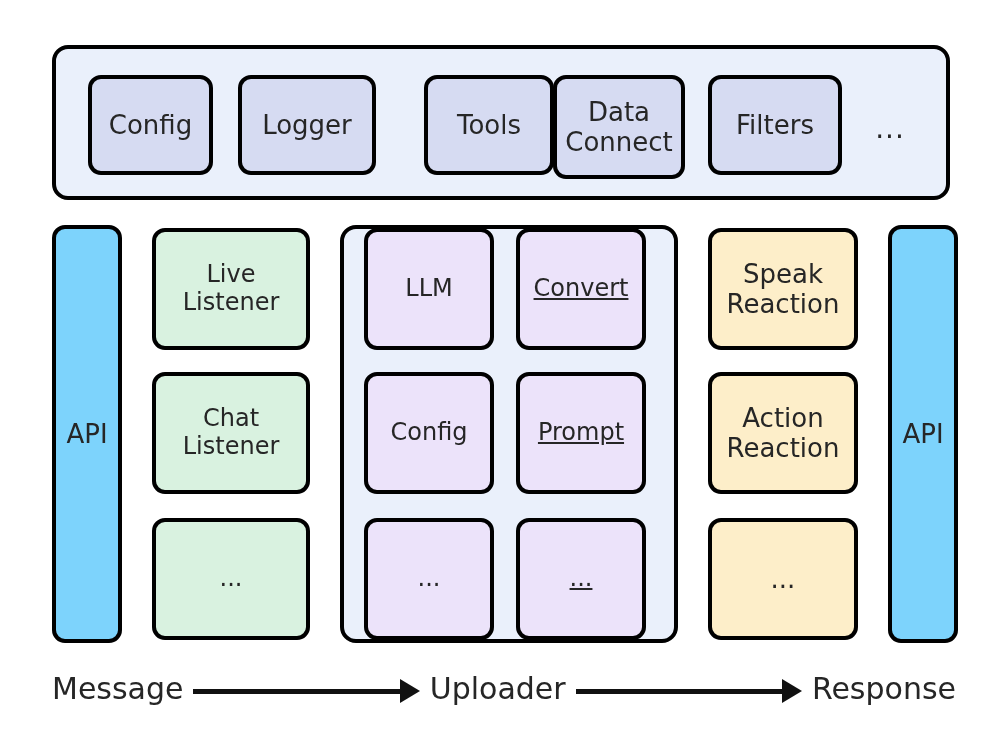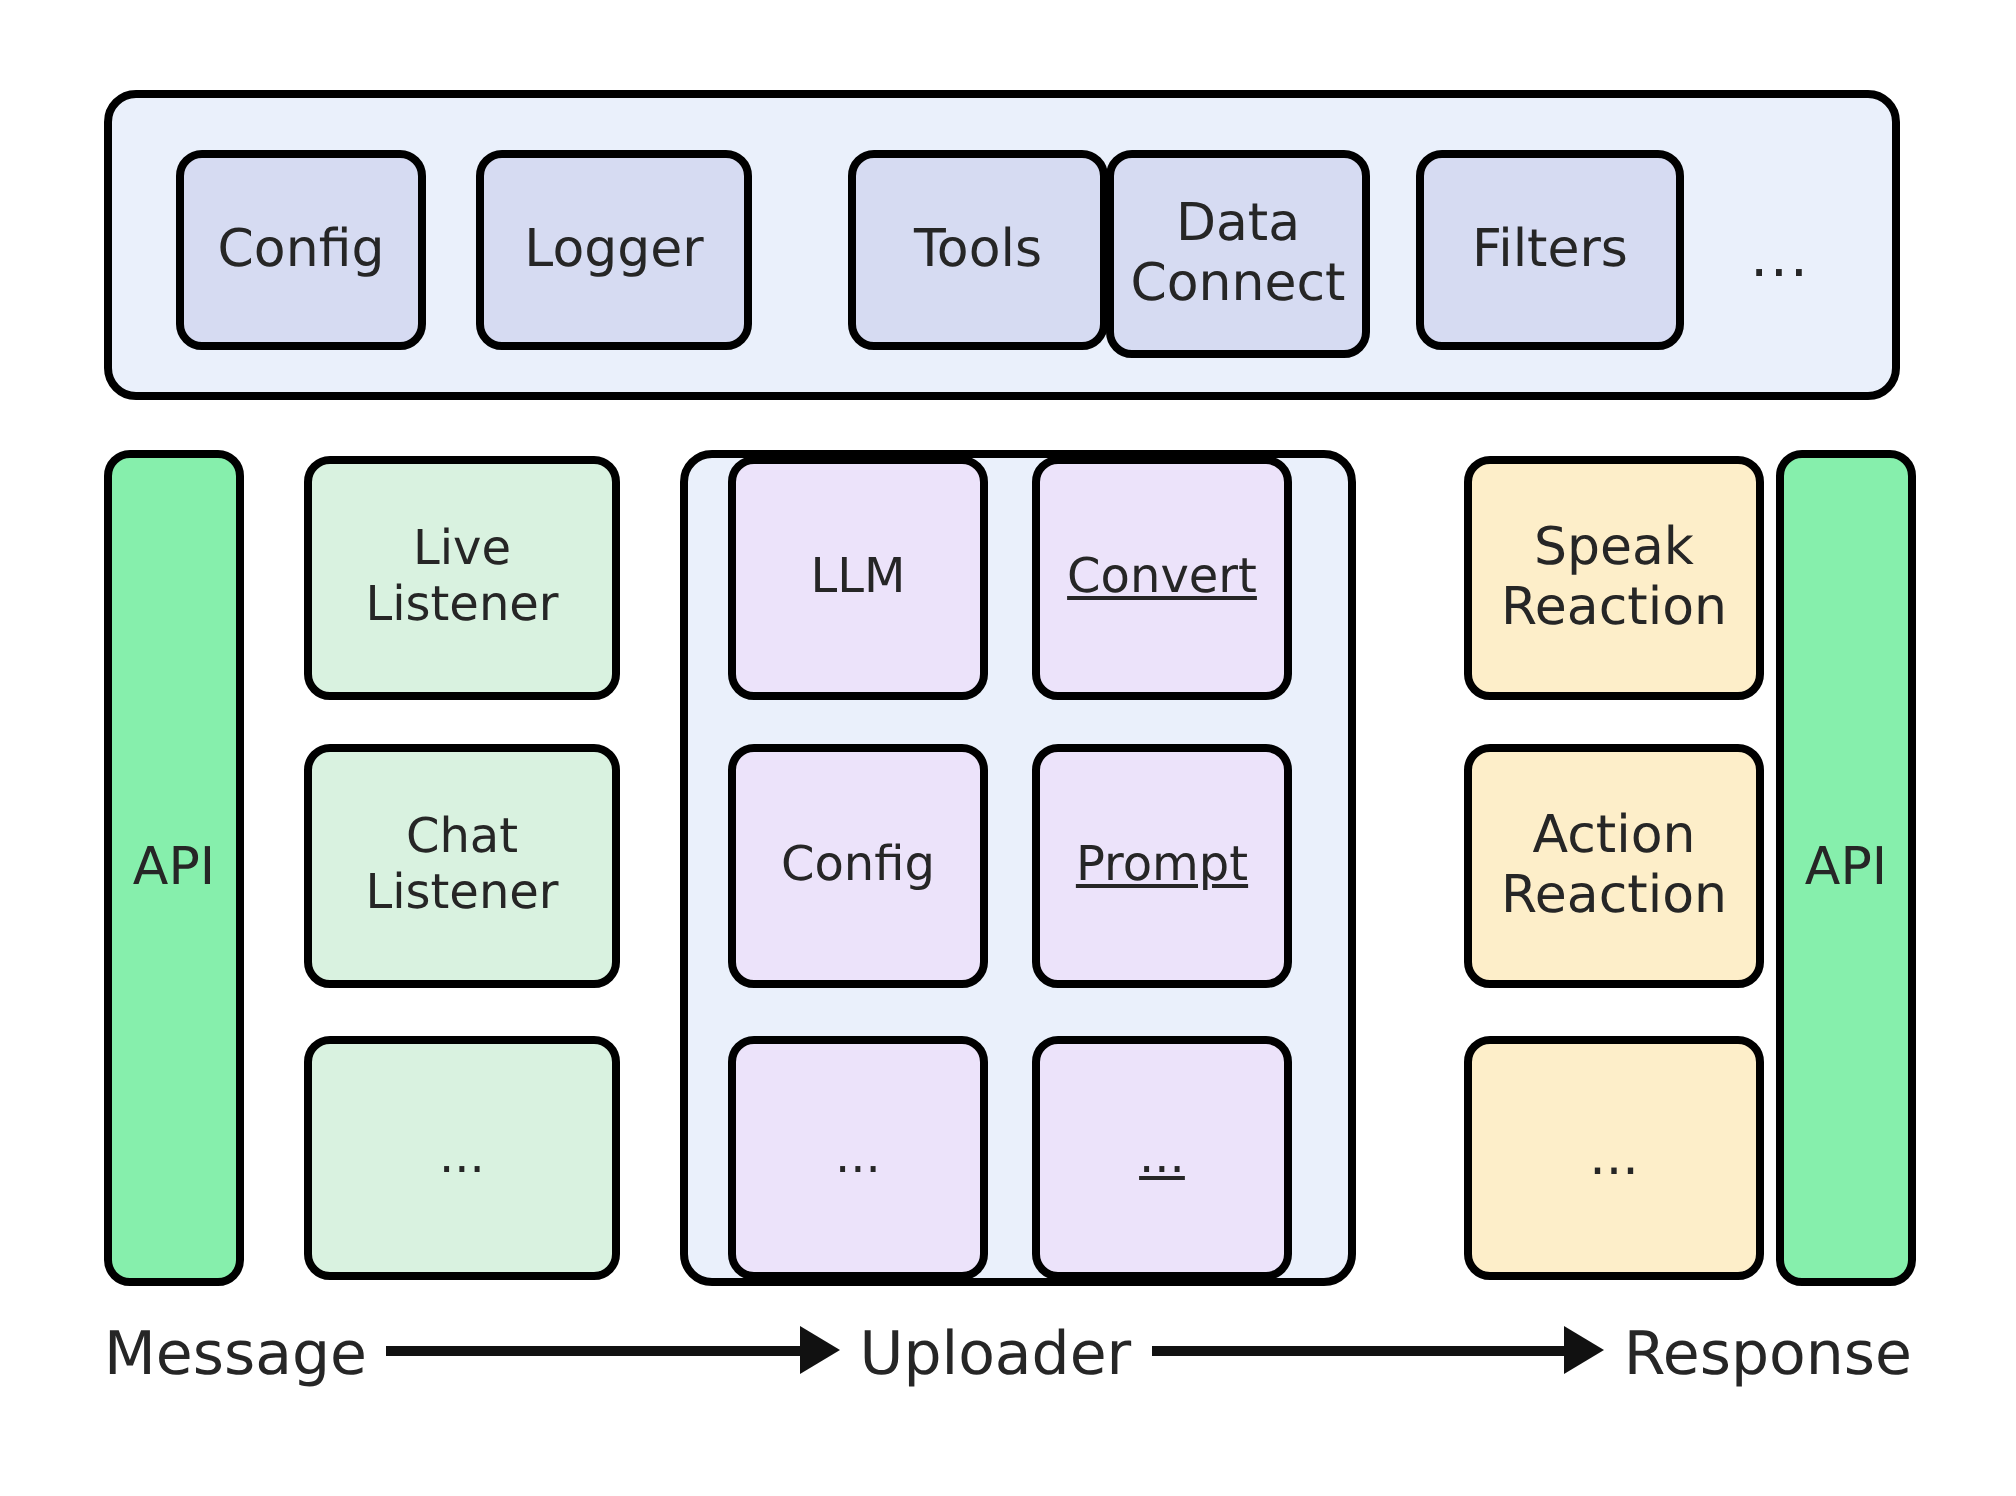--- a/index.html
+++ b/index.html
@@ -60,21 +60,21 @@
     display: flex;
     align-items: center;
     justify-content: center;
     font-size: 28px;
     color: #262626;
     letter-spacing: 1px;
   }
 
   
   .api-column {
-    background: #86efac;
+    background: #7dd3fc;
     font-size: 26px;
     width: 70px;
     top: 225px;
     height: 418px;
     border-radius: 13px;
   }
   #api-left  { left: 52px; }
   #api-right { left: 888px; }
 
   
@@ -103,37 +103,36 @@
   .col-a { left: 364px; }
   .col-b { left: 516px; text-decoration: underline; }
 
   
   .reaction-box {
     background: #fdeec9;
     font-size: 26px;
     left: 708px;
     width: 150px;
     border-radius: 13px;
-    margin-left: 24px;
   }
 
   
   .row-1 { top: 228px; height: 122px; }
   .row-2 { top: 372px; height: 122px; }
   .row-3 { top: 518px; height: 122px; }
 
   
   #flow-row {
     position: absolute;
     left: 52px;
     top: 660px;
     width: 904px;
     height: 46px;
     display: flex;
-    align-items: flex-start;
+    align-items: flex-end;
     justify-content: space-between;
   }
   .flow-label {
     font-size: 30px;
     color: #262626;
     white-space: nowrap;
   }
   .flow-arrow {
     flex: 1 1 auto;
     position: relative;

